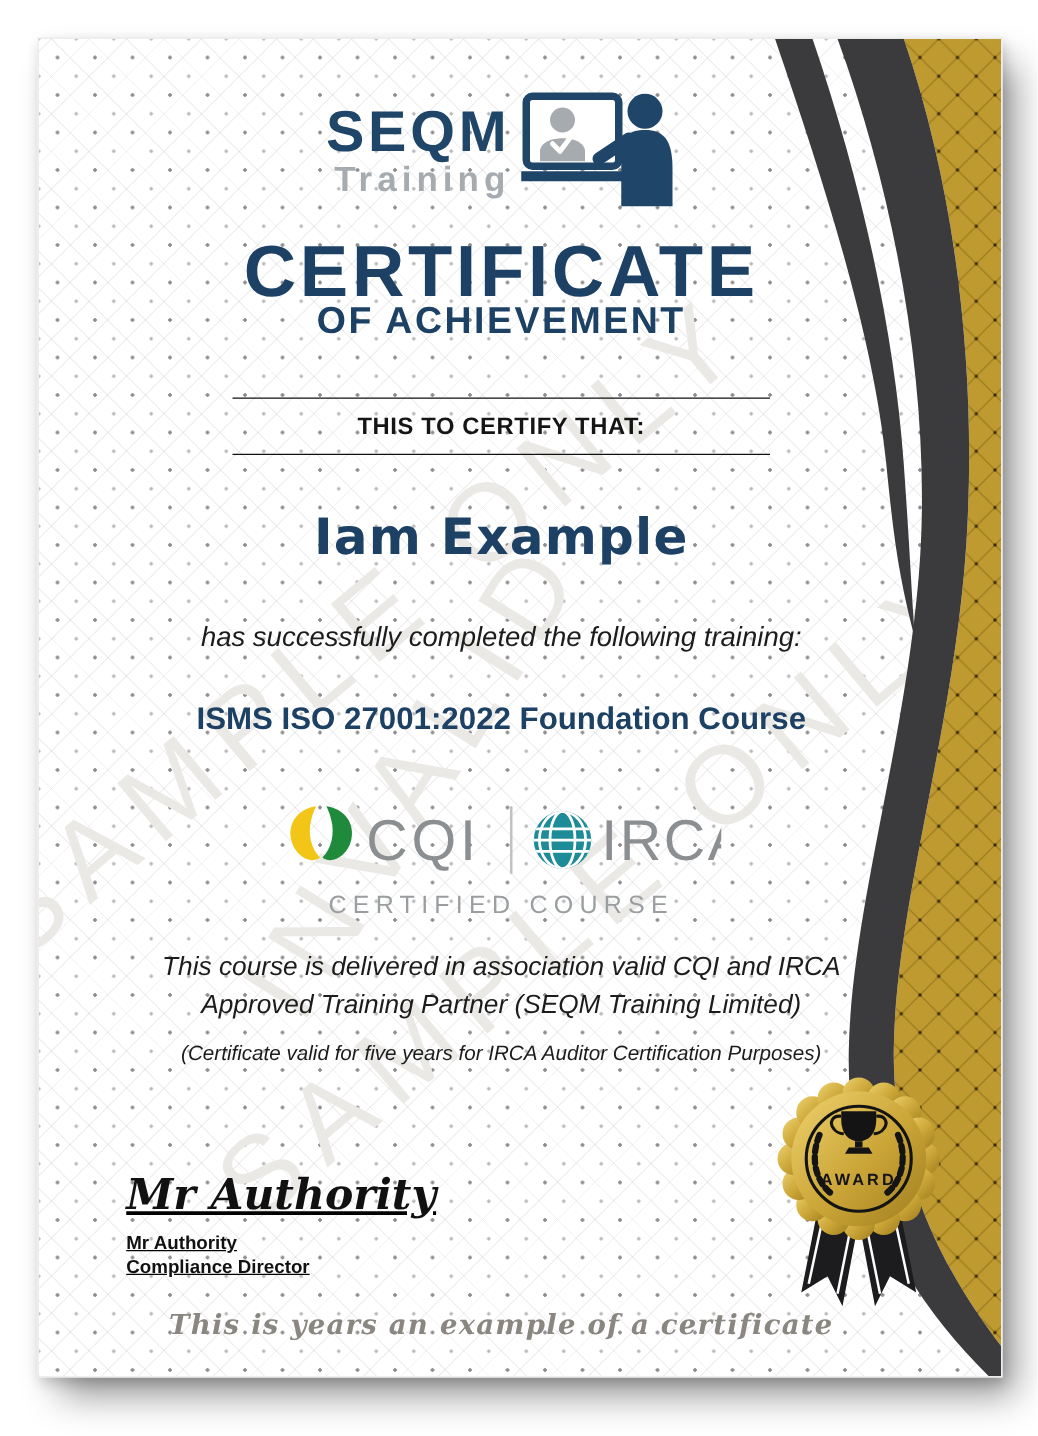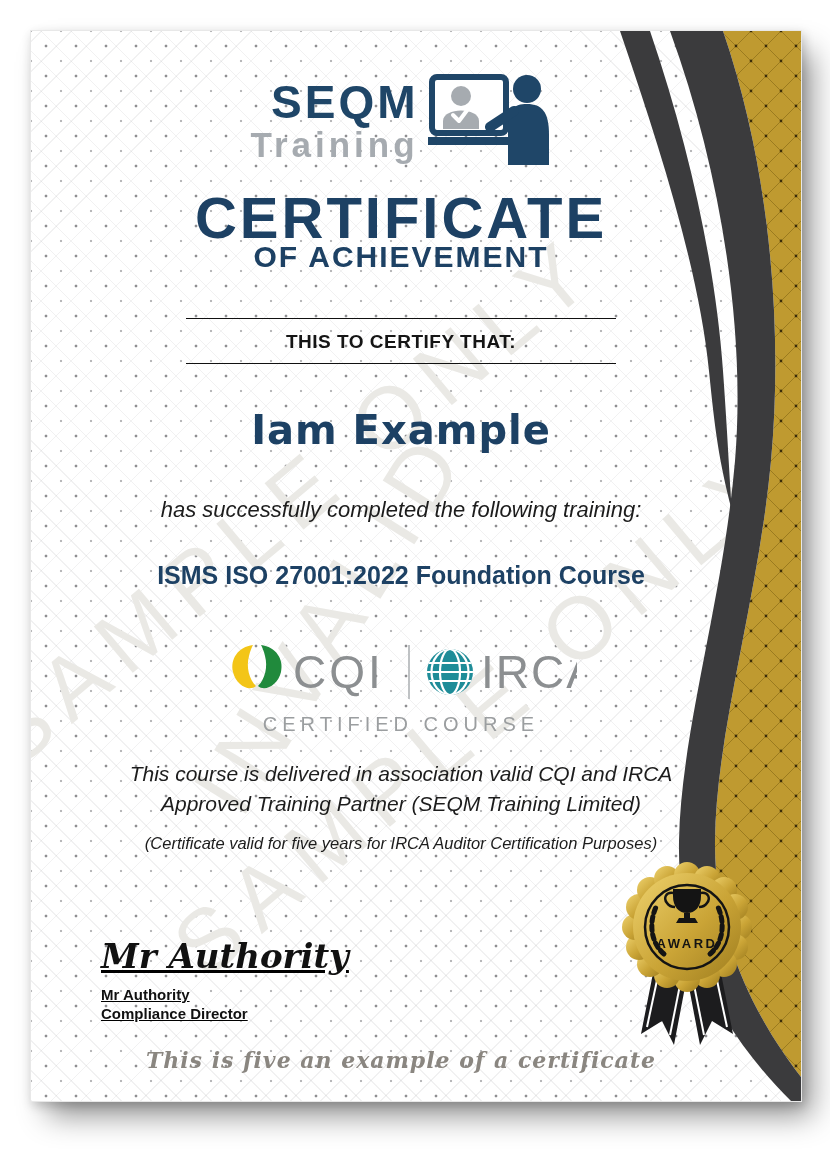--- a/index.html
+++ b/index.html
@@ -25,21 +25,21 @@
   }
   .wm{
     position:absolute;z-index:1;white-space:nowrap;
     font-size:88px;letter-spacing:14px;color:#eae9e5;font-weight:400;
   }
   .swoosh{position:absolute;left:0;top:0;z-index:2;}
   .content-item{position:absolute;left:60px;width:620px;text-align:center;z-index:3;}
   .logo-row{display:flex;align-items:center;justify-content:center;gap:9px;}
   .logo-text{text-align:right;}
   .logo-brand{font-size:46px;font-weight:800;color:#1f4668;letter-spacing:3px;line-height:1;}
-  .logo-sub{font-size:35px;font-weight:700;color:#a6abb0;letter-spacing:4px;line-height:1;margin-top:2px;}
+  .logo-sub{font-size:28px;font-weight:700;color:#a6abb0;letter-spacing:4px;line-height:1;margin-top:2px;}
   .cert-title{font-size:58px;font-weight:800;color:#1d4164;letter-spacing:3px;line-height:1;}
   .cert-sub{font-size:30px;font-weight:800;color:#1d4164;letter-spacing:2px;}
   .rule{position:absolute;left:155px;width:430px;height:0;border-top:1.6px solid #111;z-index:3;}
   .certify{font-size:19px;font-weight:800;color:#151515;letter-spacing:0.5px;}
   .recipient{font-size:40px;font-weight:800;color:#1d4164;letter-spacing:1px;font-family:"DejaVu Sans",sans-serif;}
   .completion{font-size:22px;font-style:italic;color:#1c1c1c;}
   .course{font-size:25px;font-weight:800;color:#1d4164;}
   .certified-course{font-size:20px;color:#9b9ea0;letter-spacing:5px;}
   .association{font-size:21px;font-style:italic;color:#1c1c1c;line-height:1.45;}
   .validity{font-size:16.5px;font-style:italic;color:#1c1c1c;}
@@ -196,15 +196,15 @@
       </g>
 
       <g stroke="#141414" stroke-width="5" stroke-linecap="round" fill="none" stroke-dasharray="5 4">
         <path d="M53,105 C41,95 37,76 45,58"></path>
         <path d="M99,105 C111,95 115,76 107,58"></path>
       </g>
       <text x="76" y="99" font-size="13" font-weight="bold" letter-spacing="2.5" text-anchor="middle" fill="#141414" font-family="Liberation Sans, sans-serif">AWARD</text>
     </svg>
   </div>
 
-  <div class="content-item footer-note" style="top:1016px;">This is five an example of a certificate</div>
+  <div class="content-item footer-note" style="top:1016px;">This is years an example of a certificate</div>
 
 </div>
 
 </body></html>

